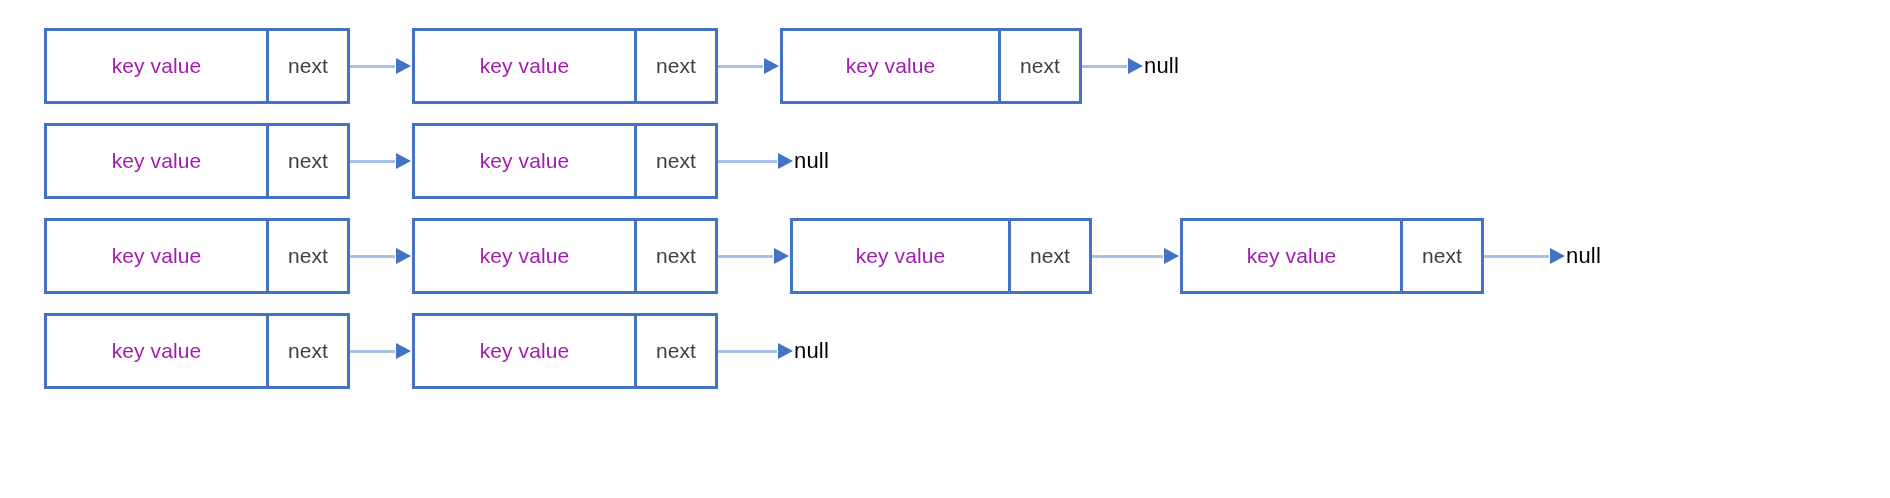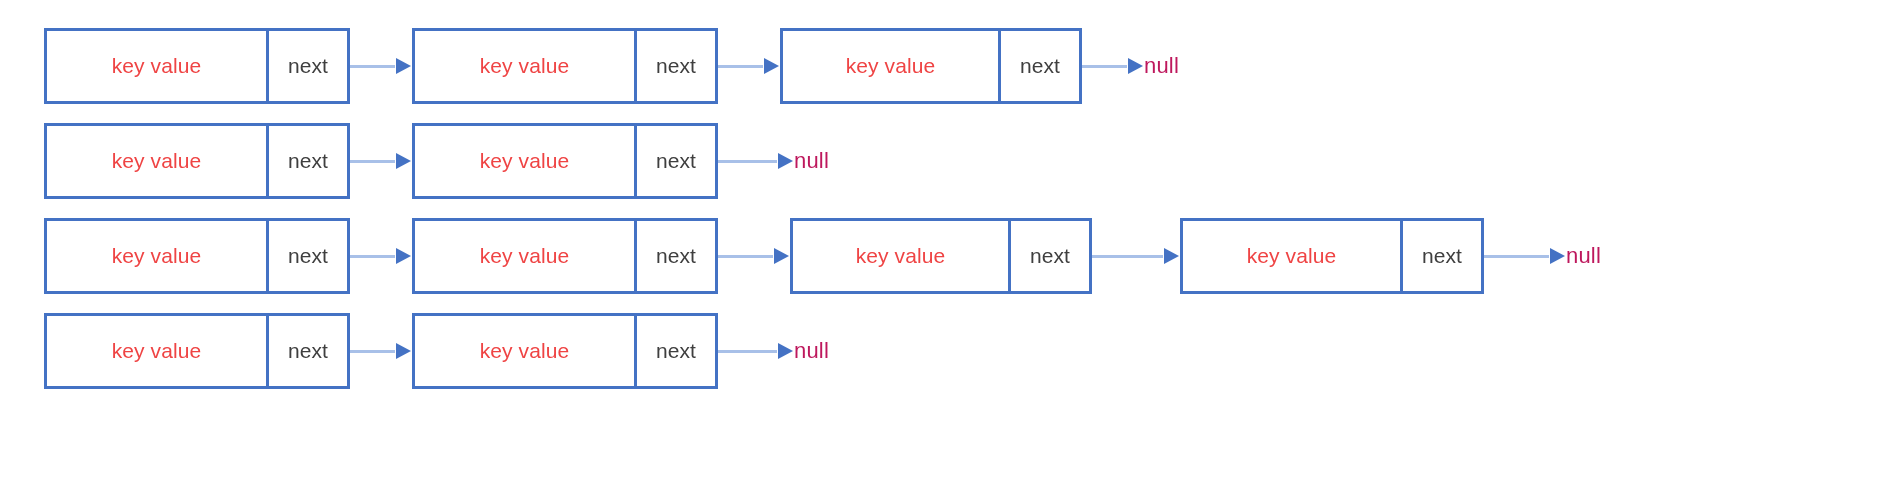--- a/index.html
+++ b/index.html
@@ -41,21 +41,21 @@
     box-sizing: border-box;
     flex: 0 0 auto;
   }
   .node-key {
     display: flex;
     align-items: center;
     justify-content: center;
     box-sizing: border-box;
     height: 100%;
     border-right: 3px solid #4472c4;
-    color: #ef4444;
+    color: #a21caf;
     font-size: 21px;
     letter-spacing: 0.1px;
     white-space: nowrap;
     padding: 0 10px;
   }
   .node-next {
     display: flex;
     align-items: center;
     justify-content: center;
     box-sizing: border-box;
@@ -90,21 +90,21 @@
     width: 0;
     height: 0;
     border-top: 8px solid transparent;
     border-bottom: 8px solid transparent;
     border-left: 15px solid #4472c4;
   }
 
   
   .null-label {
     flex: 0 0 auto;
-    color: #be185d;
+    color: #000000;
     font-size: 22px;
     letter-spacing: 0.2px;
     white-space: nowrap;
     line-height: 76px;
   }
 </style>
 </head>
 <body>
 
 <div id="canvas">

